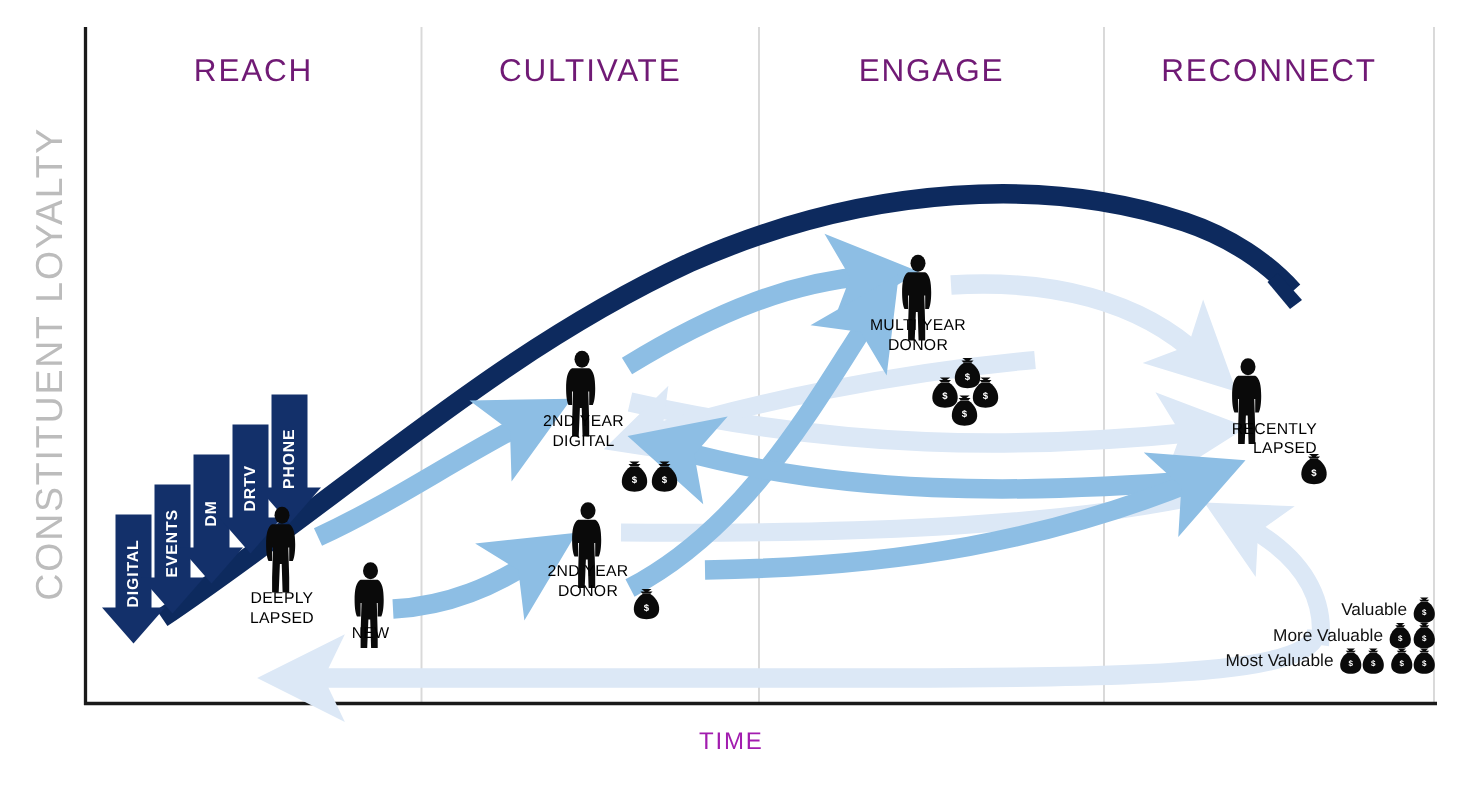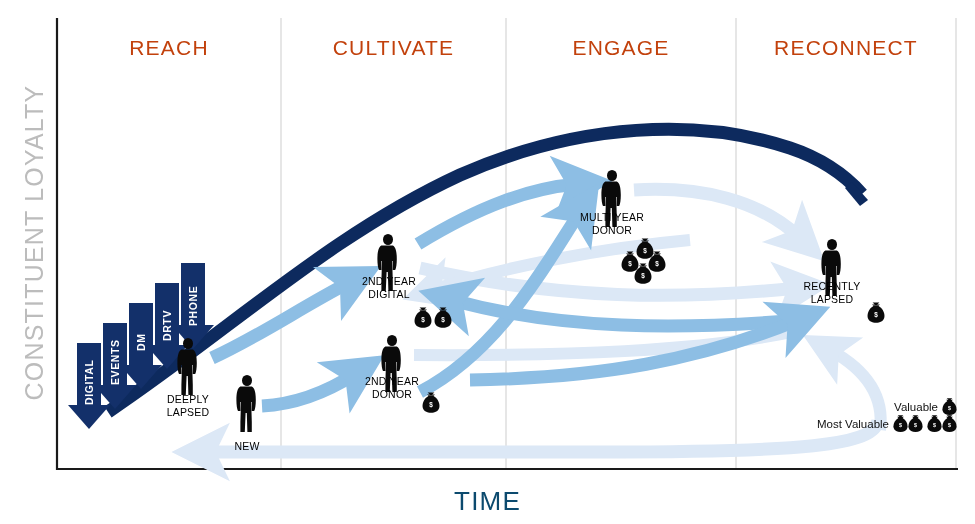--- a/index.html
+++ b/index.html
@@ -9,25 +9,25 @@
   svg.layer{position:absolute;left:0;top:0;width:975px;height:524px;}
 
   .axis-y-label{
     position:absolute;left:-166px;top:228px;width:400px;
     transform:rotate(-90deg);
     font-size:25px;letter-spacing:1.2px;color:#bcbcbc;
     text-align:center;font-weight:400;white-space:nowrap;
   }
   .axis-x-label{
     position:absolute;left:0;top:486px;width:975px;text-align:center;
-    font-size:26px;letter-spacing:1.2px;color:#0c4a6e;font-weight:400;
+    font-size:16px;letter-spacing:1.2px;color:#a21caf;font-weight:400;
   }
   .phase-head{
     position:absolute;top:36px;text-align:center;
-    font-size:21px;letter-spacing:1.2px;color:#c2410c;font-weight:400;
+    font-size:21px;letter-spacing:1.2px;color:#701a75;font-weight:400;
   }
   .funnel-text{
     position:absolute;color:#ffffff;font-size:10.5px;font-weight:bold;
     letter-spacing:.6px;transform-origin:0 0;white-space:nowrap;
   }
   .node-label{
     position:absolute;text-align:center;color:#000;
     font-size:10.5px;font-weight:normal;line-height:12.5px;
     letter-spacing:.2px;white-space:nowrap;
   }
@@ -140,40 +140,40 @@
     <use href="#person" x="0" y="0" transform="translate(388,267)" fill="#0a0a0a"></use>
     <use href="#person" x="0" y="0" transform="translate(612,203)" fill="#0a0a0a"></use>
     <use href="#person" x="0" y="0" transform="translate(832,272)" fill="#0a0a0a"></use>
   </svg>
 
   <div class="node-label" style="left:143px;top:393px;width:90px;">
     <span>DEEPLY</span><br>
     <span>LAPSED</span>
   </div>
 
-  <div class="node-label" style="left:207px;top:440px;width:80px;">
+  <div class="node-label" style="left:207px;top:416px;width:80px;">
     <span>NEW</span>
   </div>
 
   <div class="node-label" style="left:347px;top:375px;width:90px;">
     <span>2ND YEAR</span><br>
     <span>DONOR</span>
   </div>
 
   <div class="node-label" style="left:343px;top:275px;width:92px;">
     <span>2ND YEAR</span><br>
     <span>DIGITAL</span>
   </div>
 
   <div class="node-label" style="left:566px;top:211px;width:92px;">
     <span>MULTI YEAR</span><br>
     <span>DONOR</span>
   </div>
 
-  <div class="node-label" style="left:786px;top:280px;width:92px;">
+  <div class="node-label" style="left:786px;top:280px;width:92px;text-align:right;">
     <span>RECENTLY</span><br>
     <span>LAPSED</span>
   </div>
 
   <svg class="layer" viewBox="0 0 975 524">
     <defs>
       <g id="moneybag">
         <path d="M-2.6,-7.2 L2.6,-7.2 L4.0,-8.6 L1.2,-8.6 L3.4,-10.4 L-3.4,-10.4
                  L-1.2,-8.6 L-4.0,-8.6 Z"></path>
         <path d="M-2.6,-7.0 C-7.4,-4.0 -9.2,1.2 -8.2,5.0
@@ -230,20 +230,39 @@
         <span class="bagwrap">
           <svg width="15" height="21" viewBox="-9 -12 18 23">
             <path d="M-2.6,-7.2 L2.6,-7.2 L4.0,-8.6 L1.2,-8.6 L3.4,-10.4 L-3.4,-10.4 L-1.2,-8.6 L-4.0,-8.6 Z" fill="#0a0a0a"></path>
             <path d="M-2.6,-7.0 C-7.4,-4.0 -9.2,1.2 -8.2,5.0 C-7.3,8.2 -4.0,9.8 0,9.8 C4.0,9.8 7.3,8.2 8.2,5.0 C9.2,1.2 7.4,-4.0 2.6,-7.0 Z" fill="#0a0a0a"></path>
             <text x="0" y="4" font-family="Liberation Sans, sans-serif" font-size="6.4" font-weight="bold" text-anchor="middle" fill="#fff">$</text>
           </svg>
         </span>
       </span>
     </div>
     <div class="legend-row">
+      <span class="legend-text">More Valuable</span>
+      <span class="bags">
+        <span class="bagwrap">
+          <svg width="15" height="21" viewBox="-9 -12 18 23">
+            <path d="M-2.6,-7.2 L2.6,-7.2 L4.0,-8.6 L1.2,-8.6 L3.4,-10.4 L-3.4,-10.4 L-1.2,-8.6 L-4.0,-8.6 Z" fill="#0a0a0a"></path>
+            <path d="M-2.6,-7.0 C-7.4,-4.0 -9.2,1.2 -8.2,5.0 C-7.3,8.2 -4.0,9.8 0,9.8 C4.0,9.8 7.3,8.2 8.2,5.0 C9.2,1.2 7.4,-4.0 2.6,-7.0 Z" fill="#0a0a0a"></path>
+            <text x="0" y="4" font-family="Liberation Sans, sans-serif" font-size="6.4" font-weight="bold" text-anchor="middle" fill="#fff">$</text>
+          </svg>
+        </span>
+        <span class="bagwrap">
+          <svg width="15" height="21" viewBox="-9 -12 18 23">
+            <path d="M-2.6,-7.2 L2.6,-7.2 L4.0,-8.6 L1.2,-8.6 L3.4,-10.4 L-3.4,-10.4 L-1.2,-8.6 L-4.0,-8.6 Z" fill="#0a0a0a"></path>
+            <path d="M-2.6,-7.0 C-7.4,-4.0 -9.2,1.2 -8.2,5.0 C-7.3,8.2 -4.0,9.8 0,9.8 C4.0,9.8 7.3,8.2 8.2,5.0 C9.2,1.2 7.4,-4.0 2.6,-7.0 Z" fill="#0a0a0a"></path>
+            <text x="0" y="4" font-family="Liberation Sans, sans-serif" font-size="6.4" font-weight="bold" text-anchor="middle" fill="#fff">$</text>
+          </svg>
+        </span>
+      </span>
+    </div>
+    <div class="legend-row">
       <span class="legend-text">Most Valuable</span>
       <span class="bags grp4">
         <span class="bagwrap">
           <svg width="15" height="21" viewBox="-9 -12 18 23">
             <path d="M-2.6,-7.2 L2.6,-7.2 L4.0,-8.6 L1.2,-8.6 L3.4,-10.4 L-3.4,-10.4 L-1.2,-8.6 L-4.0,-8.6 Z" fill="#0a0a0a"></path>
             <path d="M-2.6,-7.0 C-7.4,-4.0 -9.2,1.2 -8.2,5.0 C-7.3,8.2 -4.0,9.8 0,9.8 C4.0,9.8 7.3,8.2 8.2,5.0 C9.2,1.2 7.4,-4.0 2.6,-7.0 Z" fill="#0a0a0a"></path>
             <text x="0" y="4" font-family="Liberation Sans, sans-serif" font-size="6.4" font-weight="bold" text-anchor="middle" fill="#fff">$</text>
           </svg>
         </span>
         <span class="bagwrap">

